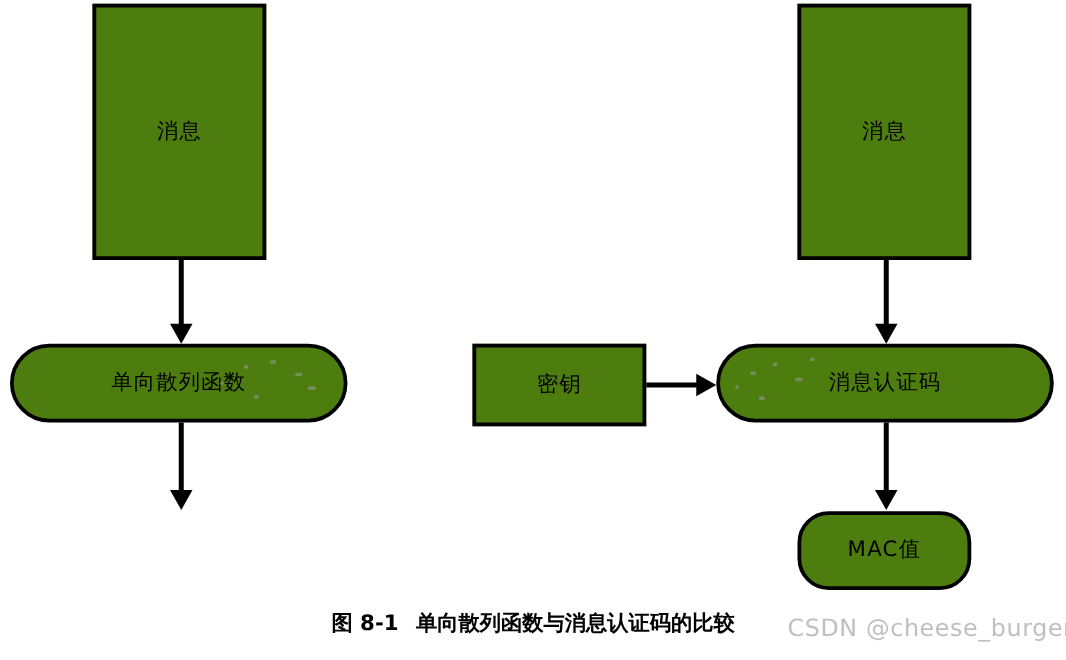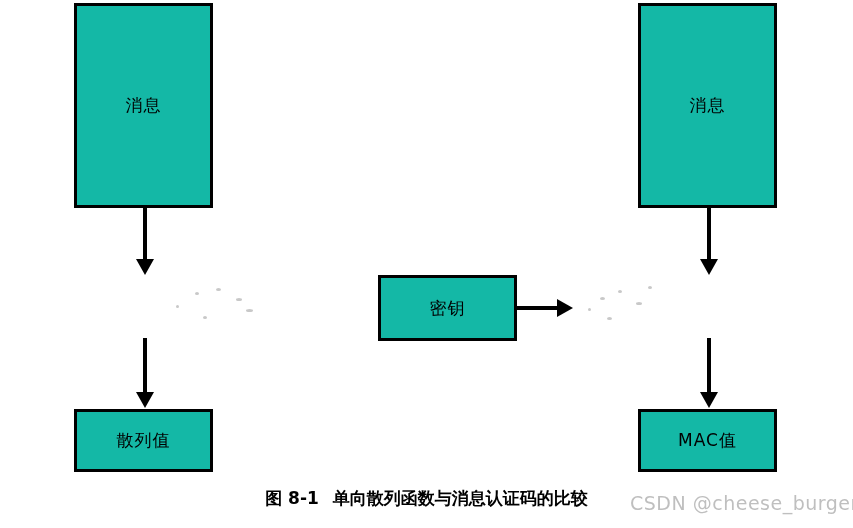--- a/index.html
+++ b/index.html
@@ -15,21 +15,21 @@
     position: relative;
     width: 853px;
     height: 528px;
     background: #ffffff;
     overflow: hidden;
   }
   
   .node {
     position: absolute;
     box-sizing: border-box;
-    background: #14b8a6;
+    background: #4d7c0f;
     border: 3px solid #000000;
     display: flex;
     align-items: center;
     justify-content: center;
     color: #000000;
   }
   .node .label {
     font-size: 17px;
     letter-spacing: 1px;
     line-height: 1;
@@ -120,67 +120,70 @@
 
   <div class="node rect" style="left:74px; top:3px; width:139px; height:205px;">
     <span class="label">消息</span>
   </div>
 
   <div class="arrow-v" style="left:143px; top:208px; height:67px;">
     <div class="shaft" style="height:53px;"></div>
     <div class="head" style="top:51px;"></div>
   </div>
 
+  <div class="node stadium" style="left:8px; top:275px; width:270px; height:63px;">
+    <span class="label">单向散列函数</span>
+  </div>
   <div class="speckle" style="left:195px; top:292px; width:4px; height:3px;"></div>
   <div class="speckle" style="left:216px; top:288px; width:5px; height:3px;"></div>
   <div class="speckle" style="left:236px; top:298px; width:6px; height:3px;"></div>
   <div class="speckle" style="left:203px; top:316px; width:4px; height:3px;"></div>
   <div class="speckle" style="left:246px; top:309px; width:7px; height:3px;"></div>
   <div class="speckle" style="left:176px; top:305px; width:3px; height:3px;"></div>
 
   <div class="arrow-v" style="left:143px; top:338px; height:71px;">
     <div class="shaft" style="height:56px;"></div>
     <div class="head" style="top:54px;"></div>
   </div>
 
-  <div class="node rect" style="left:74px; top:409px; width:139px; height:63px;">
-    <span class="label">散列值</span>
-  </div>
 
   <div class="node rect" style="left:638px; top:3px; width:139px; height:205px;">
     <span class="label">消息</span>
   </div>
 
   <div class="arrow-v" style="left:707px; top:208px; height:67px;">
     <div class="shaft" style="height:53px;"></div>
     <div class="head" style="top:51px;"></div>
   </div>
 
   <div class="node rect" style="left:378px; top:275px; width:139px; height:66px;text-align:right;">
     <span class="label">密钥</span>
   </div>
 
   <div class="arrow-h" style="left:517px; top:306px; width:58px;">
     <div class="shaft" style="width:42px;"></div>
     <div class="head" style="left:40px;"></div>
   </div>
 
+  <div class="node stadium" style="left:573px; top:275px; width:270px; height:63px;">
+    <span class="label">消息认证码</span>
+  </div>
   <div class="speckle" style="left:600px; top:297px; width:5px; height:3px;"></div>
   <div class="speckle" style="left:618px; top:290px; width:4px; height:3px;"></div>
   <div class="speckle" style="left:636px; top:302px; width:6px; height:3px;"></div>
   <div class="speckle" style="left:607px; top:317px; width:5px; height:3px;"></div>
   <div class="speckle" style="left:648px; top:286px; width:4px; height:3px;"></div>
   <div class="speckle" style="left:588px; top:308px; width:3px; height:3px;"></div>
 
   <div class="arrow-v" style="left:707px; top:338px; height:71px;">
     <div class="shaft" style="height:56px;"></div>
     <div class="head" style="top:54px;"></div>
   </div>
 
-  <div class="node rect" style="left:638px; top:409px; width:139px; height:63px;">
+  <div class="node rect" style="left:638px; top:409px; width:139px; height:63px;border-radius:25px;">
     <span class="label">MAC值</span>
   </div>
 
   <div id="caption">
     <span class="cap-num">图 8-1</span><span>单向散列函数与消息认证码的比较</span>
   </div>
 
   <div id="watermark">CSDN @cheese_burger_</div>
 
 </div>

